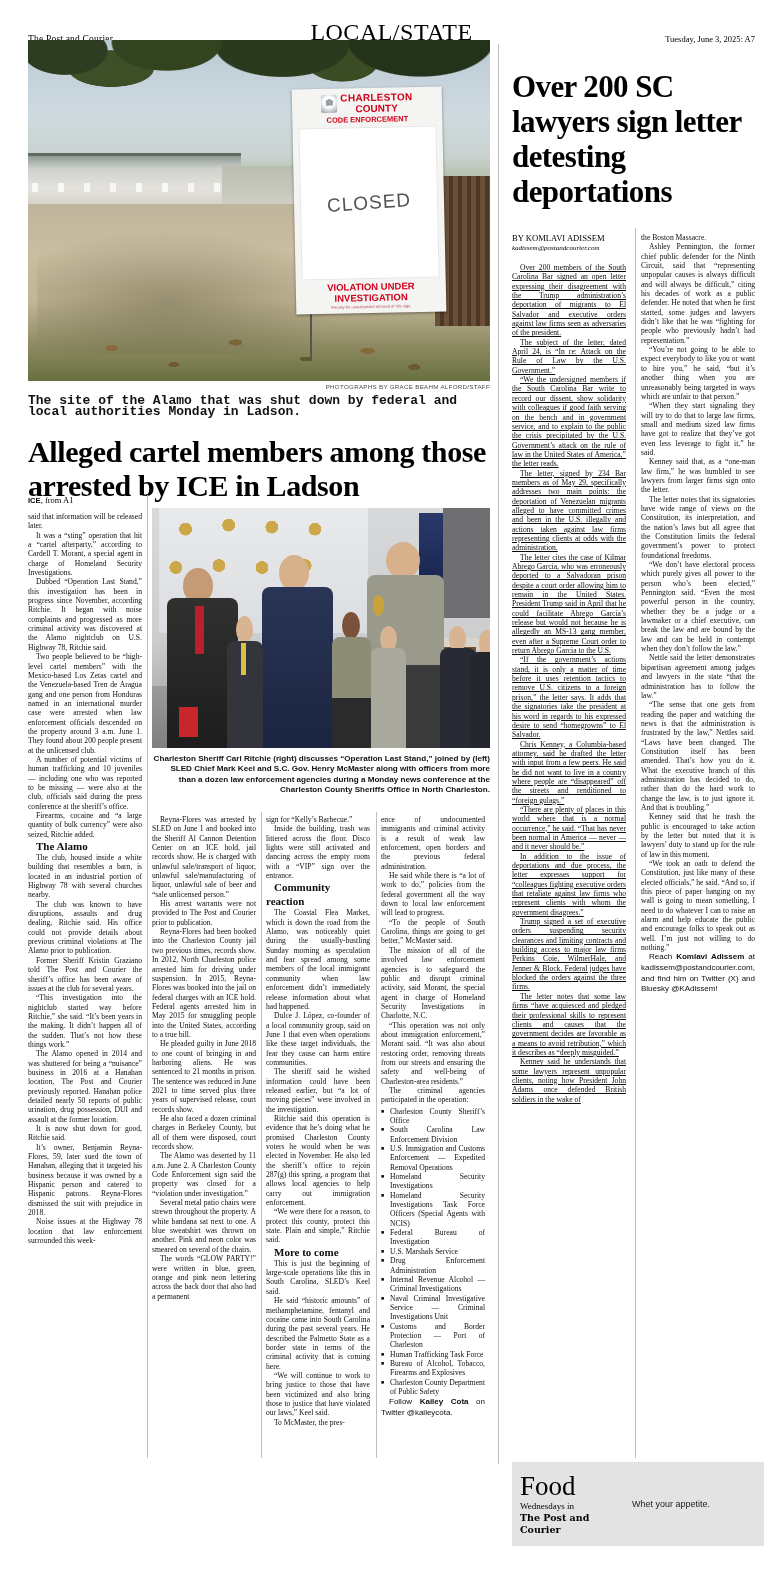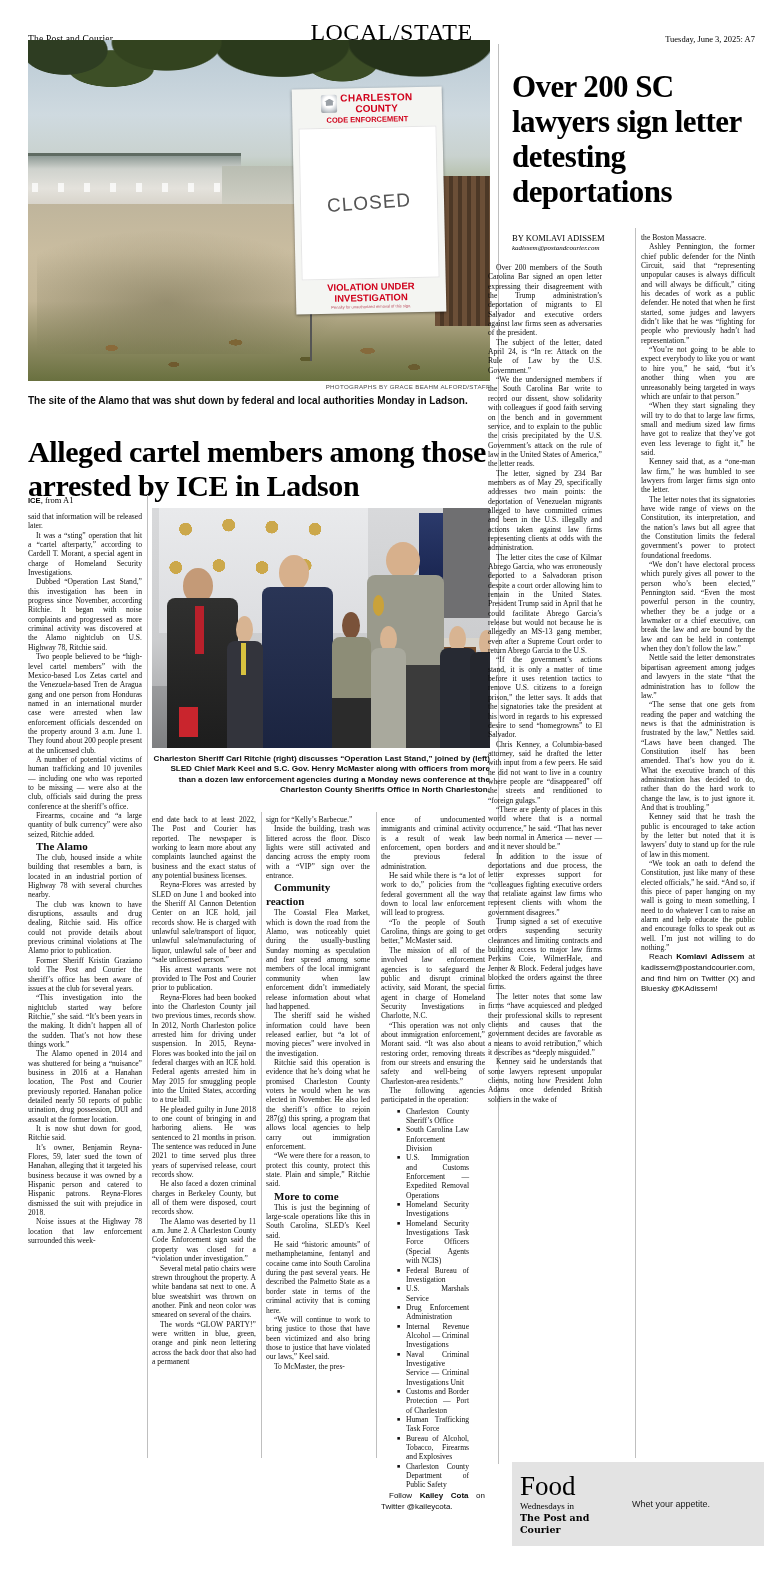--- a/index.html
+++ b/index.html
@@ -91,22 +91,22 @@
     font-family:"Liberation Sans", sans-serif; }
   .sign-post { position:absolute; left:61%; top:78%; width:2px; height:16%; background:#555; }
 
   .credit {
     position:absolute; left:28px; top:383px; width:462px;
     text-align:right; font-family:"Liberation Sans", sans-serif;
     font-size:6.2px; letter-spacing:.3px; color:#4a4a4a;
   }
   .cap1 {
     position:absolute; left:28px; top:395px; width:462px;
-    font-family:Liberation Sans, sans-serif; font-weight:bold;
-    font-size:10px; line-height:11px; color:#111;
+    font-family:Liberation Mono, monospace; font-weight:bold;
+    font-size:13px; line-height:11px; color:#111;
   }
 
   
   .mainhead {
     position:absolute; left:28px; top:415px; width:462px;
     font-family:"Liberation Serif", serif; font-size:30px; line-height:34px;
     letter-spacing:-.4px;
   }
 
   
@@ -126,21 +126,21 @@
     color:#0d0d0d;
     -webkit-hyphens:auto; hyphens:auto;
   }
   .bodycol p { margin:0; text-indent:8px; }
   .bodycol p.noind { text-indent:0; }
   .subhd {
     font-family:"Liberation Serif", serif; font-weight:bold;
     font-size:11px; line-height:14px; margin:5px 0 1px; text-indent:0;
     text-align:left;
   }
-  .bodycol ul { list-style:none; margin:2px 16px 0; padding:0; }
+  .bodycol ul { list-style:none; margin:2px 0 0; padding:0; }
   .bodycol li { text-indent:0; padding-left:9px; position:relative; margin-bottom:0; }
   .bodycol li:before { content:"\25A0"; position:absolute; left:0; top:0; font-size:5.4px; }
   .follow { font-family:"Liberation Sans", sans-serif; font-size:8px; line-height:11px;
     text-indent:8px; margin-top:7px; }
   .follow b { font-weight:bold; }
 
   
   .photo2 { position:absolute; left:152px; top:508px; width:338px; height:240px;
     overflow:hidden; background:#8d8d8d; }
   .p2-wall { position:absolute; inset:0; background:linear-gradient(#d8d9db 0%, #cccdcf 55%, #b9babc 70%, #9b9c9e 100%); }
@@ -328,53 +328,53 @@
   <p>The club was known to have disruptions, assaults and drug dealing, Ritchie said. His office could not provide details about previous criminal violations at The Alamo prior to publication.</p>
   <p>Former Sheriff Kristin Graziano told The Post and Courier the sheriff’s office has been aware of issues at the club for several years.</p>
   <p>“This investigation into the nightclub started way before Ritchie,” she said. “It’s been years in the making. It didn’t happen all of the sudden. That’s not how these things work.”</p>
   <p>The Alamo opened in 2014 and was shuttered for being a “nuisance” business in 2016 at a Hanahan location, The Post and Courier previously reported. Hanahan police detailed nearly 50 reports of public urination, drug possession, DUI and assault at the former location.</p>
   <p>It is now shut down for good, Ritchie said.</p>
   <p>It’s owner, Benjamin Reyna-Flores, 59, later sued the town of Hanahan, alleging that it targeted his business because it was owned by a Hispanic person and catered to Hispanic patrons. Reyna-Flores dismissed the suit with prejudice in 2018.</p>
   <p>Noise issues at the Highway 78 location that law enforcement surrounded this week-</p>
 </div>
 
 <div class="bodycol" style="left:152px;top:815px;width:104px;height:643px;">
-  <p class="noind">end date back to at least 2022, The Post and Courier has reported. The newspaper is working to learn more about any complaints launched against the business and the exact status of any potential business licenses.</p>
   <p>Reyna-Flores was arrested by SLED on June 1 and booked into the Sheriff Al Cannon Detention Center on an ICE hold, jail records show. He is charged with unlawful sale/transport of liquor, unlawful sale/manufacturing of liquor, unlawful sale of beer and “sale unlicensed person.”</p>
   <p>His arrest warrants were not provided to The Post and Courier prior to publication.</p>
   <p>Reyna-Flores had been booked into the Charleston County jail two previous times, records show. In 2012, North Charleston police arrested him for driving under suspension. In 2015, Reyna-Flores was booked into the jail on federal charges with an ICE hold. Federal agents arrested him in May 2015 for smuggling people into the United States, according to a true bill.</p>
   <p>He pleaded guilty in June 2018 to one count of bringing in and harboring aliens. He was sentenced to 21 months in prison. The sentence was reduced in June 2021 to time served plus three years of supervised release, court records show.</p>
   <p>He also faced a dozen criminal charges in Berkeley County, but all of them were disposed, court records show.</p>
   <p>The Alamo was deserted by 11 a.m. June 2. A Charleston County Code Enforcement sign said the property was closed for a “violation under investigation.”</p>
   <p>Several metal patio chairs were strewn throughout the property. A white bandana sat next to one. A blue sweatshirt was thrown on another. Pink and neon color was smeared on several of the chairs.</p>
   <p>The words “GLOW PARTY!” were written in blue, green, orange and pink neon lettering across the back door that also had a permanent</p>
 </div>
 
 <div class="bodycol" style="left:266px;top:815px;width:104px;height:643px;">
   <p class="noind">sign for “Kelly’s Barbecue.”</p>
   <p>Inside the building, trash was littered across the floor. Disco lights were still activated and dancing across the empty room with a “VIP” sign over the entrance.</p>
   <p class="subhd">Community reaction</p>
   <p>The Coastal Flea Market, which is down the road from the Alamo, was noticeably quiet during the usually-bustling Sunday morning as speculation and fear spread among some members of the local immigrant community when law enforcement didn’t immediately release information about what had happened.</p>
+  <p>Dulce J. López, co-founder of a local community group, said on June 1 that even when operations like these target individuals, the fear they cause can harm entire communities.</p>
   <p>The sheriff said he wished information could have been released earlier, but “a lot of moving pieces” were involved in the investigation.</p>
   <p>Ritchie said this operation is evidence that he’s doing what he promised Charleston County voters he would when he was elected in November. He also led the sheriff’s office to rejoin 287(g) this spring, a program that allows local agencies to help carry out immigration enforcement.</p>
   <p>“We were there for a reason, to protect this county, protect this state. Plain and simple,” Ritchie said.</p>
   <p class="subhd">More to come</p>
   <p>This is just the beginning of large-scale operations like this in South Carolina, SLED’s Keel said.</p>
   <p>He said “historic amounts” of methamphetamine, fentanyl and cocaine came into South Carolina during the past several years. He described the Palmetto State as a border state in terms of the criminal activity that is coming here.</p>
   <p>“We will continue to work to bring justice to those that have been victimized and also bring those to justice that have violated our laws,” Keel said.</p>
   <p>To McMaster, the pres-</p>
 </div>
 
 <div class="bodycol" style="left:381px;top:815px;width:104px;height:660px;">
   <p class="noind">ence of undocumented immigrants and criminal activity is a result of weak law enforcement, open borders and the previous federal administration.</p>
   <p>He said while there is “a lot of work to do,” policies from the federal government all the way down to local law enforcement will lead to progress.</p>
   <p>“To the people of South Carolina, things are going to get better,” McMaster said.</p>
   <p>The mission of all of the involved law enforcement agencies is to safeguard the public and disrupt criminal activity, said Morant, the special agent in charge of Homeland Security Investigations in Charlotte, N.C.</p>
   <p>“This operation was not only about immigration enforcement,” Morant said. “It was also about restoring order, removing threats from our streets and ensuring the safety and well-being of Charleston-area residents.”</p>
-  <p>The following agencies participated in the operation:</p>
+  <p>The criminal agencies participated in the operation:</p>
   <ul>
     <li>Charleston County Sheriff’s Office</li>
     <li>South Carolina Law Enforcement Division</li>
     <li>U.S. Immigration and Customs Enforcement — Expedited Removal Operations</li>
     <li>Homeland Security Investigations</li>
     <li>Homeland Security Investigations Task Force Officers (Special Agents with NCIS)</li>
     <li>Federal Bureau of Investigation</li>
     <li>U.S. Marshals Service</li>
     <li>Drug Enforcement Administration</li>
     <li>Internal Revenue Alcohol — Criminal Investigations</li>
@@ -387,21 +387,21 @@
   <p class="follow"><span>Follow </span><b>Kailey Cota</b><span> on Twitter @kaileycota.</span></p>
 </div>
 
 <h1 class="rhead">Over 200 SC lawyers sign letter detesting deportations</h1>
 
 <div class="byline">
   <div>BY KOMLAVI ADISSEM</div>
   <div class="em">kadissem@postandcourier.com</div>
 </div>
 
-<div class="bodycol" style="left:488px;top:263px;width:114px;height:1195px;">
+<div class="bodycol" style="left:512px;top:263px;width:114px;height:1195px;text-decoration:underline;">
   <p>Over 200 members of the South Carolina Bar signed an open letter expressing their disagreement with the Trump administration’s deportation of migrants to El Salvador and executive orders against law firms seen as adversaries of the president.</p>
   <p>The subject of the letter, dated April 24, is “In re: Attack on the Rule of Law by the U.S. Government.”</p>
   <p>“We the undersigned members if the South Carolina Bar write to record our dissent, show solidarity with colleagues if good faith serving on the bench and in government service, and to explain to the public the crisis precipitated by the U.S. Government’s attack on the rule of law in the United States of America,” the letter reads.</p>
   <p>The letter, signed by 234 Bar members as of May 29, specifically addresses two main points: the deportation of Venezuelan migrants alleged to have committed crimes and been in the U.S. illegally and actions taken against law firms representing clients at odds with the administration.</p>
   <p>The letter cites the case of Kilmar Abrego Garcia, who was erroneously deported to a Salvadoran prison despite a court order allowing him to remain in the United States. President Trump said in April that he could facilitate Abrego Garcia’s release but would not because he is allegedly an MS-13 gang member, even after a Supreme Court order to return Abrego Garcia to the U.S.</p>
   <p>“If the government’s actions stand, it is only a matter of time before it uses retention tactics to remove U.S. citizens to a foreign prison,” the letter says. It adds that the signatories take the president at his word in regards to his expressed desire to send “homegrowns” to El Salvador.</p>
   <p>Chris Kenney, a Columbia-based attorney, said he drafted the letter with input from a few peers. He said he did not want to live in a country where people are “disappeared” off the streets and renditioned to “foreign gulags.”</p>
   <p>“There are plenty of places in this world where that is a normal occurrence,” he said. “That has never been normal in America — never — and it never should be.”</p>
   <p>In addition to the issue of deportations and due process, the letter expresses support for “colleagues fighting executive orders that retaliate against law firms who represent clients with whom the government disagrees.”</p>
   <p>Trump signed a set of executive orders suspending security clearances and limiting contracts and building access to major law firms Perkins Coie, WilmerHale, and Jenner &amp; Block. Federal judges have blocked the orders against the three firms.</p>

